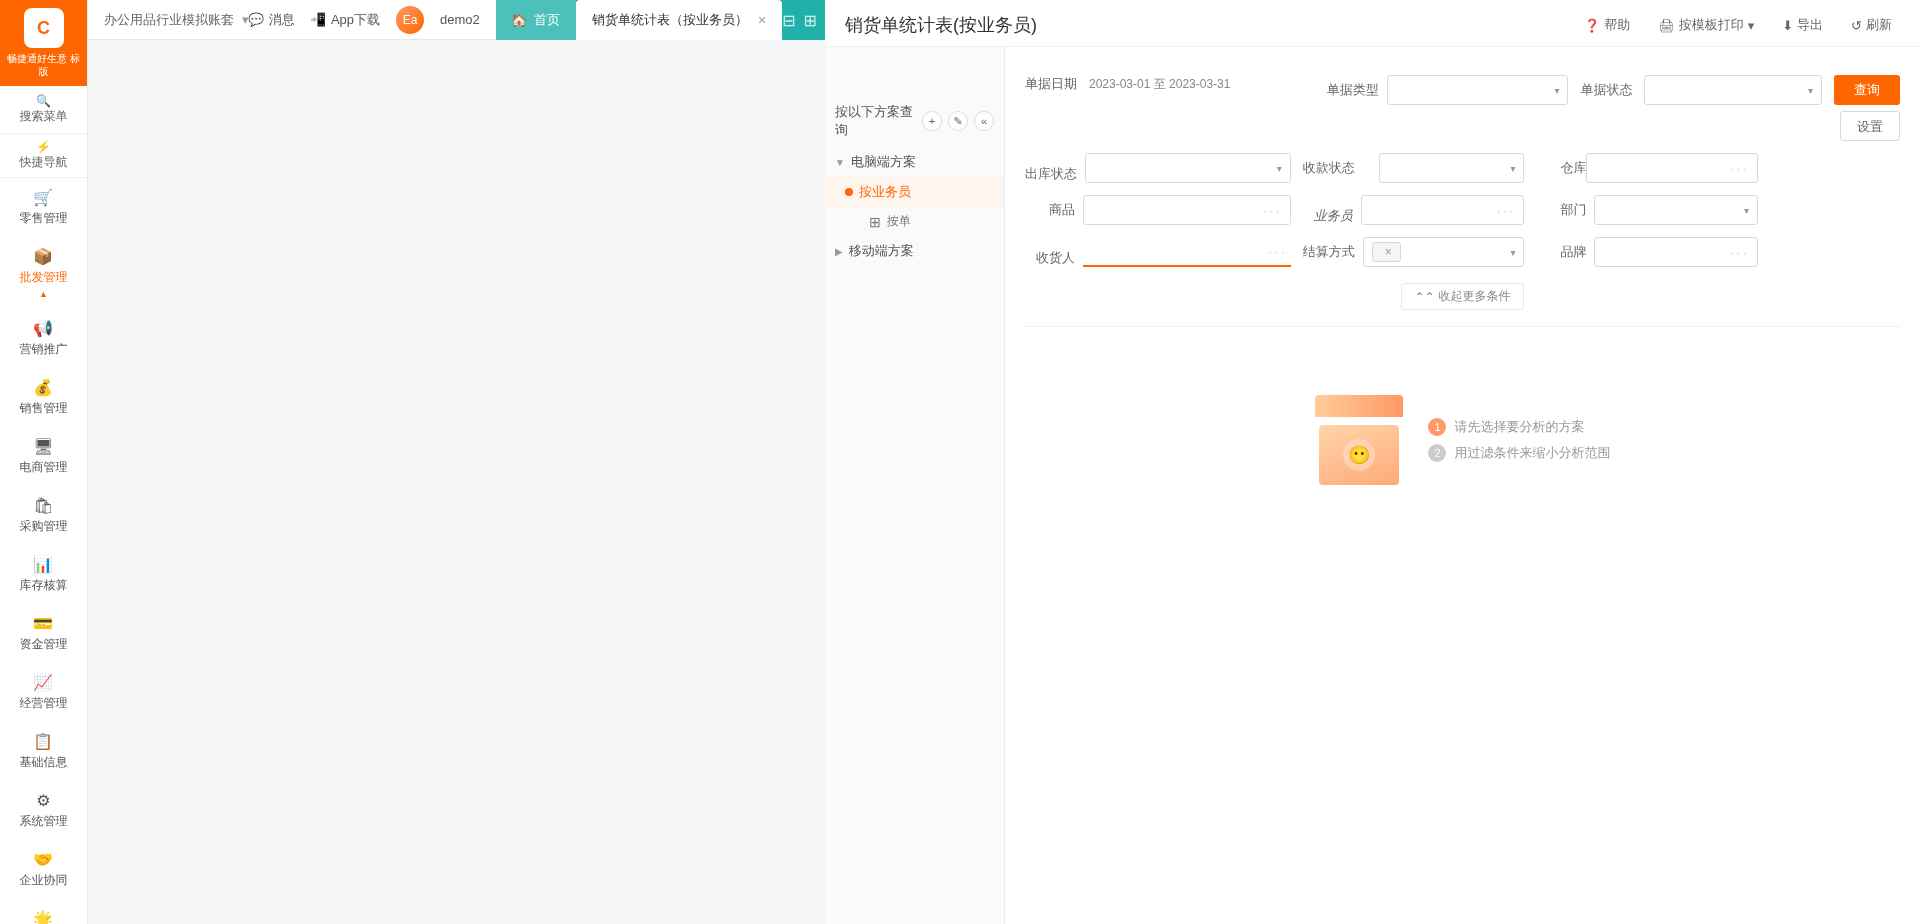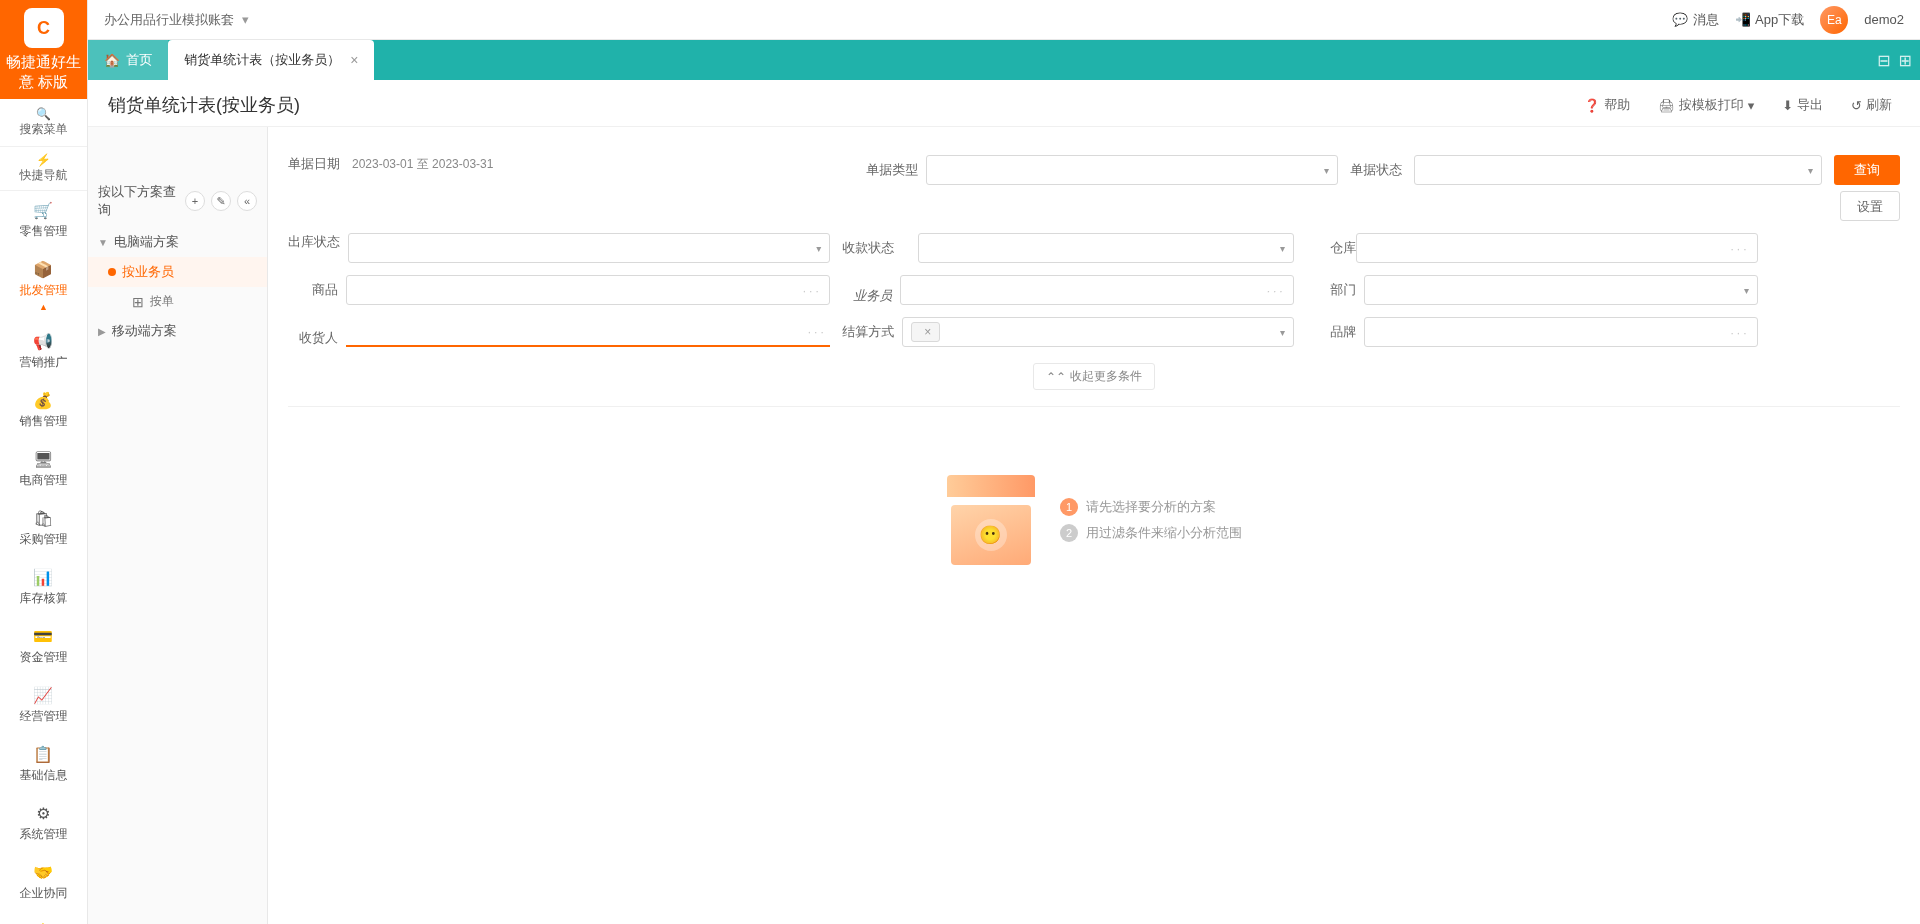--- a/index.html
+++ b/index.html
@@ -3,29 +3,29 @@
   <meta charset="utf-8">
   <style>
     * { box-sizing: border-box; margin: 0; padding: 0; }
     body { font-family: 'Microsoft YaHei', Arial, sans-serif; font-size: 13px; background: #f5f5f5; color: #333; display: flex; height: 924px; overflow: hidden; }
 
     
     .sidebar { width: 88px; background: #fff; border-right: 1px solid #e8e8e8; display: flex; flex-direction: column; align-items: center; padding-top: 0; flex-shrink: 0; }
     .sidebar-logo { width: 100%; background: #ff6600; padding: 8px 6px; display: flex; flex-direction: column; align-items: center; cursor: pointer; }
     .sidebar-logo .logo-icon { width: 40px; height: 40px; background: #fff; border-radius: 8px; display: flex; align-items: center; justify-content: center; }
     .sidebar-logo .logo-icon span { color: #ff6600; font-weight: bold; font-size: 18px; }
-    .sidebar-logo .logo-text { color: #fff; font-size: 15px; margin-top: 4px; text-align: center; line-height: 1.3; }
+    .sidebar-logo .logo-text { color: #fff; font-size: 10px; margin-top: 4px; text-align: center; line-height: 1.3; }
     .sidebar-search { width: 100%; padding: 8px 6px; border-bottom: 1px solid #f0f0f0; text-align: center; cursor: pointer; color: #666; font-size: 12px; }
     .sidebar-nav { width: 100%; padding: 6px 0; border-bottom: 1px solid #f0f0f0; text-align: center; cursor: pointer; color: #666; font-size: 12px; }
     .sidebar-item { width: 100%; padding: 10px 4px; text-align: center; cursor: pointer; color: #555; font-size: 12px; display: flex; flex-direction: column; align-items: center; gap: 3px; }
     .sidebar-item.active { color: #ff6600; }
     .sidebar-item .s-icon { font-size: 16px; }
 
     
-    .main { flex: 1; display: flex; flex-direction: column; overflow: hidden; }
+    .main { flex: 1; display: flex; flex-direction: row; overflow: hidden; }
 
     
     .topbar { height: 40px; background: #fff; border-bottom: 1px solid #e8e8e8; display: flex; align-items: center; padding: 0 16px; justify-content: space-between; }
     .topbar-left { display: flex; align-items: center; gap: 8px; color: #666; font-size: 13px; }
     .topbar-right { display: flex; align-items: center; gap: 16px; color: #555; font-size: 13px; }
     .topbar-right .item { display: flex; align-items: center; gap: 4px; cursor: pointer; }
     .avatar { width: 28px; height: 28px; border-radius: 50%; background: linear-gradient(135deg, #ff9966, #ff6600); display: flex; align-items: center; justify-content: center; color: #fff; font-size: 12px; cursor: pointer; }
 
     
     .tabbar { height: 40px; background: #20b2aa; display: flex; align-items: center; padding: 0 0 0 0; flex-shrink: 0; }
@@ -295,21 +295,21 @@
                 <span style="color:#999;font-size:10px">▾</span>
               </div>
             </div>
             <div class="query-settings-btns">
               <button class="btn-query">查询</button>
               <button class="btn-settings">设置</button>
             </div>
           </div>
 
           <div style="display:flex; align-items:center; gap:12px; margin-bottom:12px;">
-            <div style="display:flex; align-items:flex-start; gap:8px; flex:1.2;">
+            <div style="display:flex; align-items:flex-end; gap:8px; flex:1.2;">
               <span class="filter-label">出库状态</span>
               <div class="inline-select">
                 <span style="color:#bbb"></span>
                 <span style="color:#999;font-size:10px">▾</span>
               </div>
             </div>
             <div style="display:flex; align-items:center; gap:24px; flex:1;">
               <span class="filter-label">收款状态</span>
               <div class="inline-select">
                 <span style="color:#bbb"></span>

